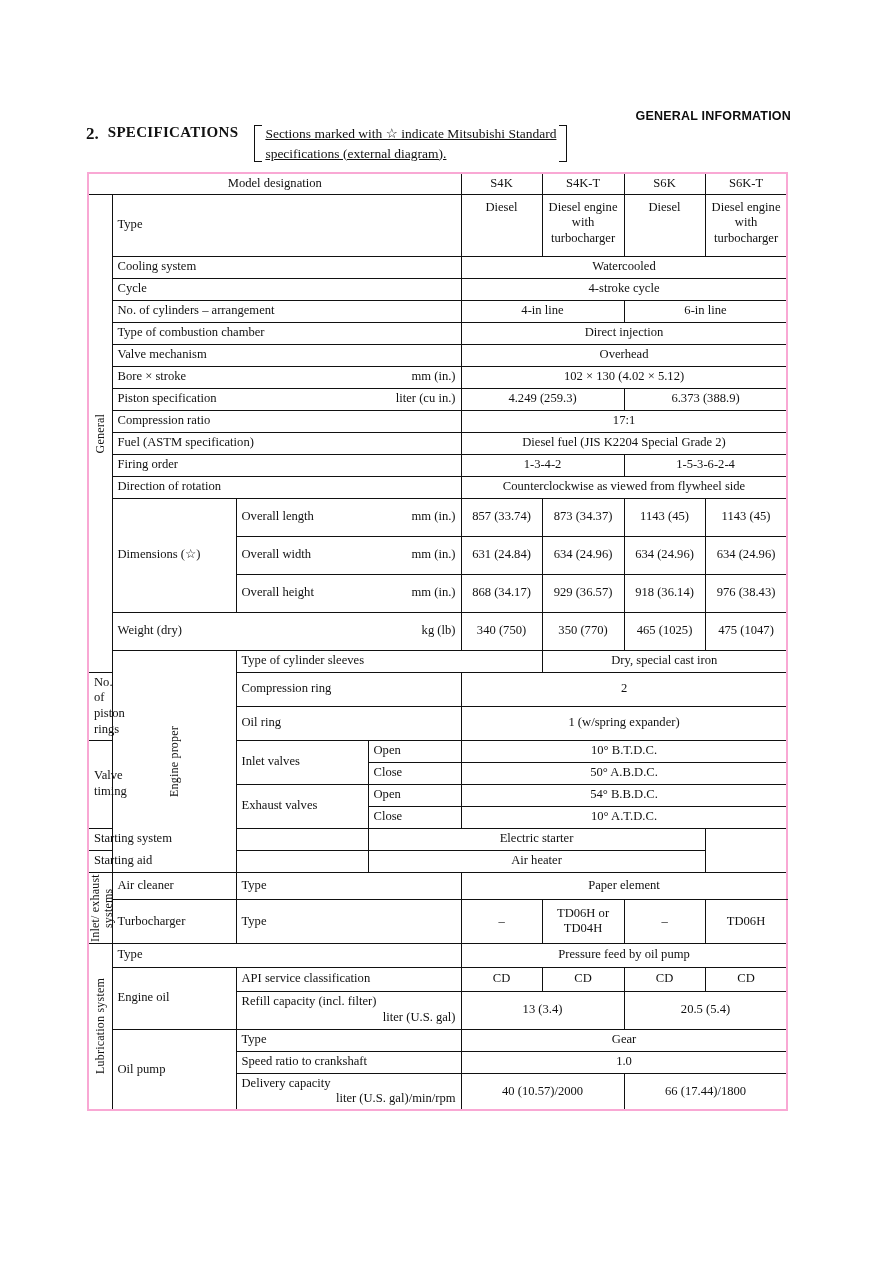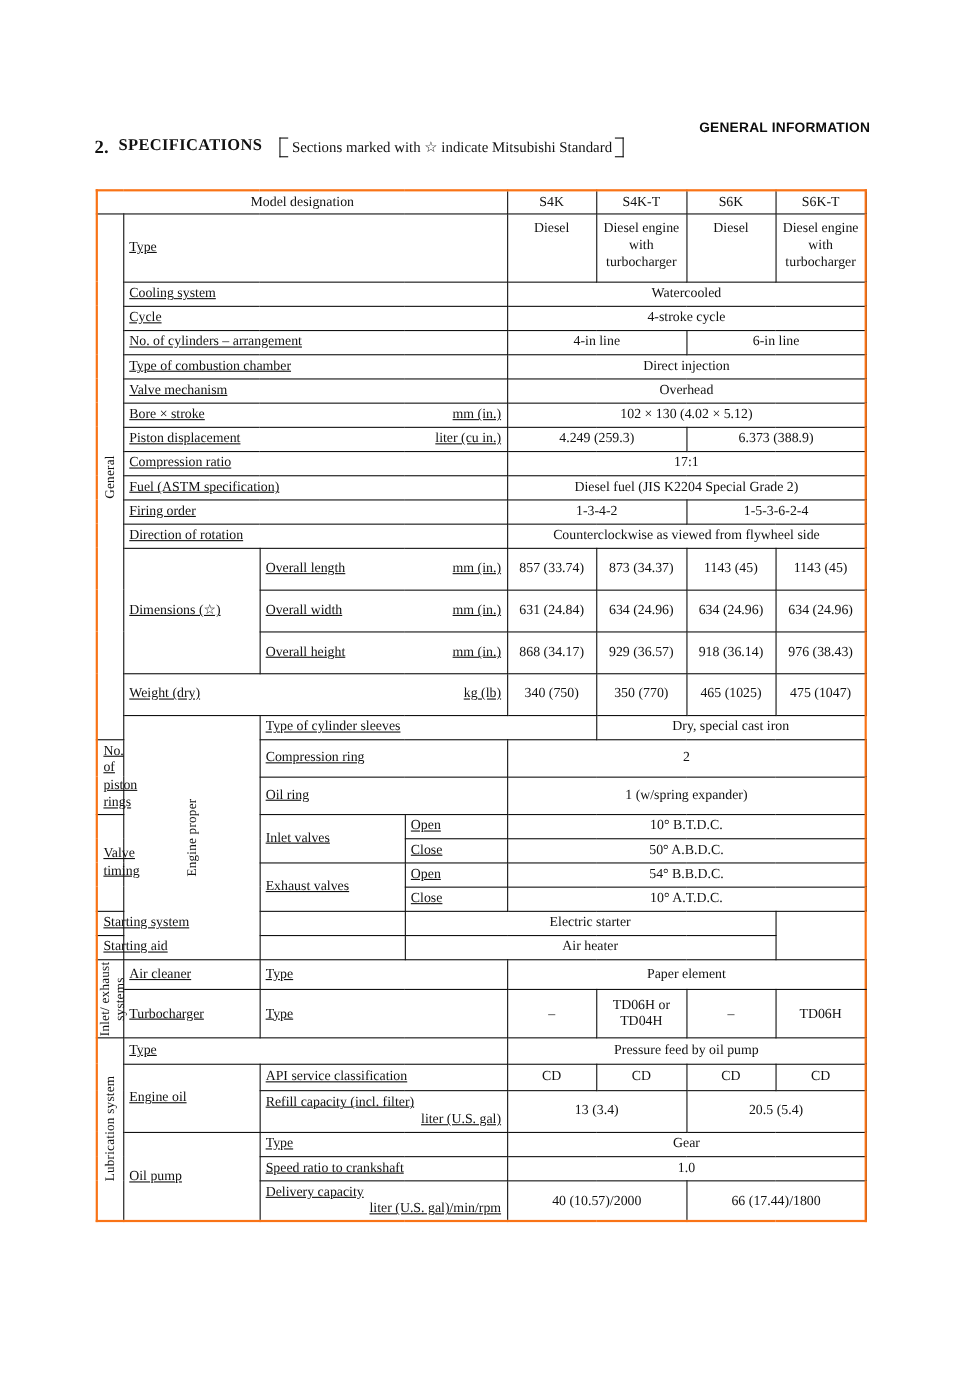--- a/index.html
+++ b/index.html
@@ -76,44 +76,45 @@
     left: 0;
     border-left: 1.4px solid #111;
   }
   .title-note::after {
     right: 0;
     border-right: 1.4px solid #111;
   }
   .title-note .ln {
     display: block;
     white-space: nowrap;
+    text-decoration: underline;
   }
 
   
   .spec-table {
     position: absolute;
     top: 172px;
     left: 87px;
     width: 699px;
     border-collapse: collapse;
     table-layout: fixed;
     font-size: 12.6px;
   }
   .spec-table td {
     border: 1px solid #111;
     padding: 2px 5px;
     vertical-align: middle;
     line-height: 1.25;
   }
   .spec-table td.c { text-align: center; }
-  .spec-table td.l { text-align: left; text-decoration: underline; }
+  .spec-table td.l { text-align: left; }
 
   
   .spec-table {
-    border: 2px solid #f97316;
+    border: 2px solid #f9a8d4;
   }
 
   
   .vlabel {
     width: 24px;
     padding: 0 !important;
     text-align: center;
     vertical-align: middle;
   }
   .vlabel .rot {
@@ -169,20 +170,21 @@
 
 <div class="page">
 
   <div class="doc-header">GENERAL INFORMATION</div>
 
   <div class="title-block">
     <span class="title-num">2.</span>
     <span class="title-word">SPECIFICATIONS</span>
     <span class="title-note">
       <span class="ln">Sections marked with ☆ indicate Mitsubishi Standard</span>
+      <span class="ln">specifications (external diagram).</span>
     </span>
   </div>
 
   <table class="spec-table">
     <colgroup>
       <col style="width:24px">
       <col style="width:124px">
       <col style="width:132px">
       <col style="width:93px">
       <col style="width:81px">
@@ -243,21 +245,21 @@
             <span>Bore × stroke</span>
             <span class="unit">mm (in.)</span>
           </span>
         </td>
         <td class="c" colspan="4">102 × 130 (4.02 × 5.12)</td>
       </tr>
 
       <tr style="height:22px">
         <td class="l" colspan="3">
           <span class="lblunit">
-            <span>Piston displacement</span>
+            <span>Piston specification</span>
             <span class="unit">liter (cu in.)</span>
           </span>
         </td>
         <td class="c" colspan="2">4.249 (259.3)</td>
         <td class="c" colspan="2">6.373 (388.9)</td>
       </tr>
 
       <tr style="height:22px">
         <td class="l" colspan="3">Compression ratio</td>
         <td class="c" colspan="4">17:1</td>

